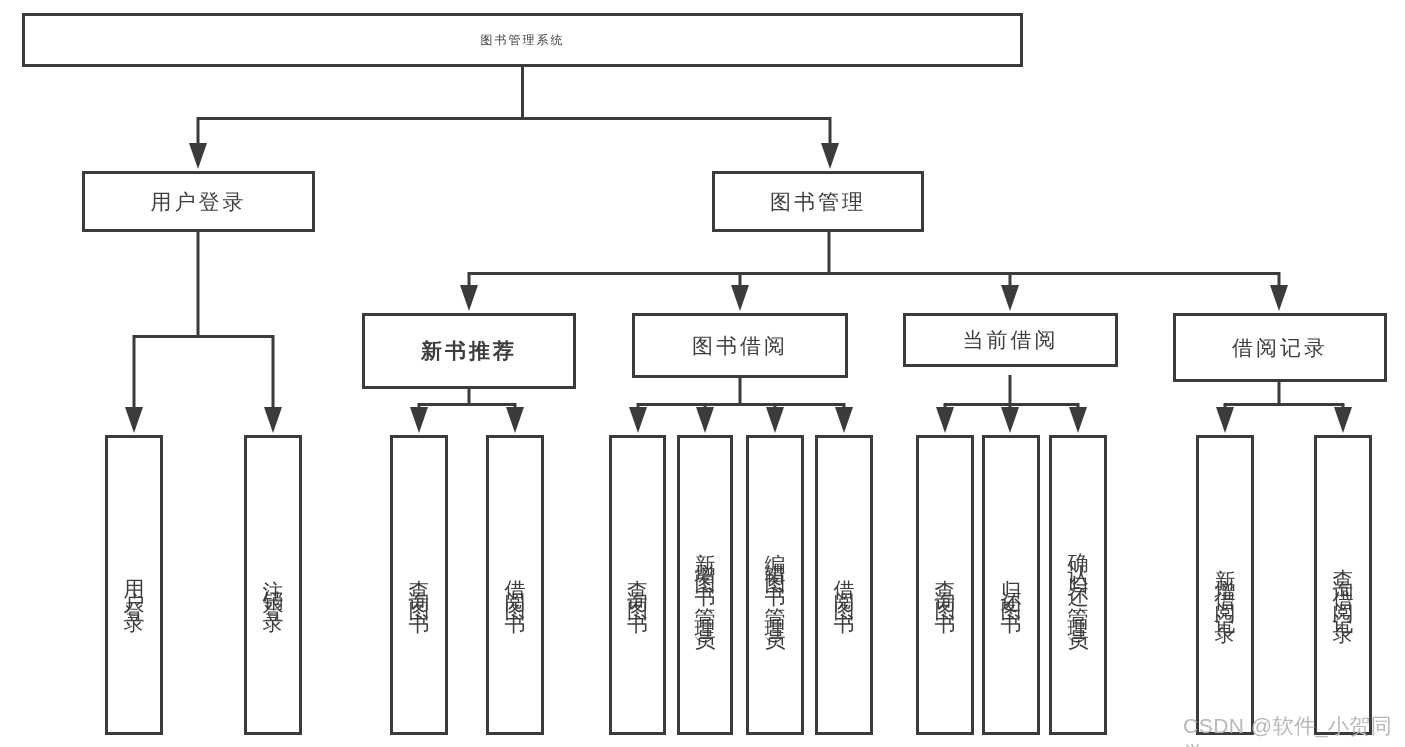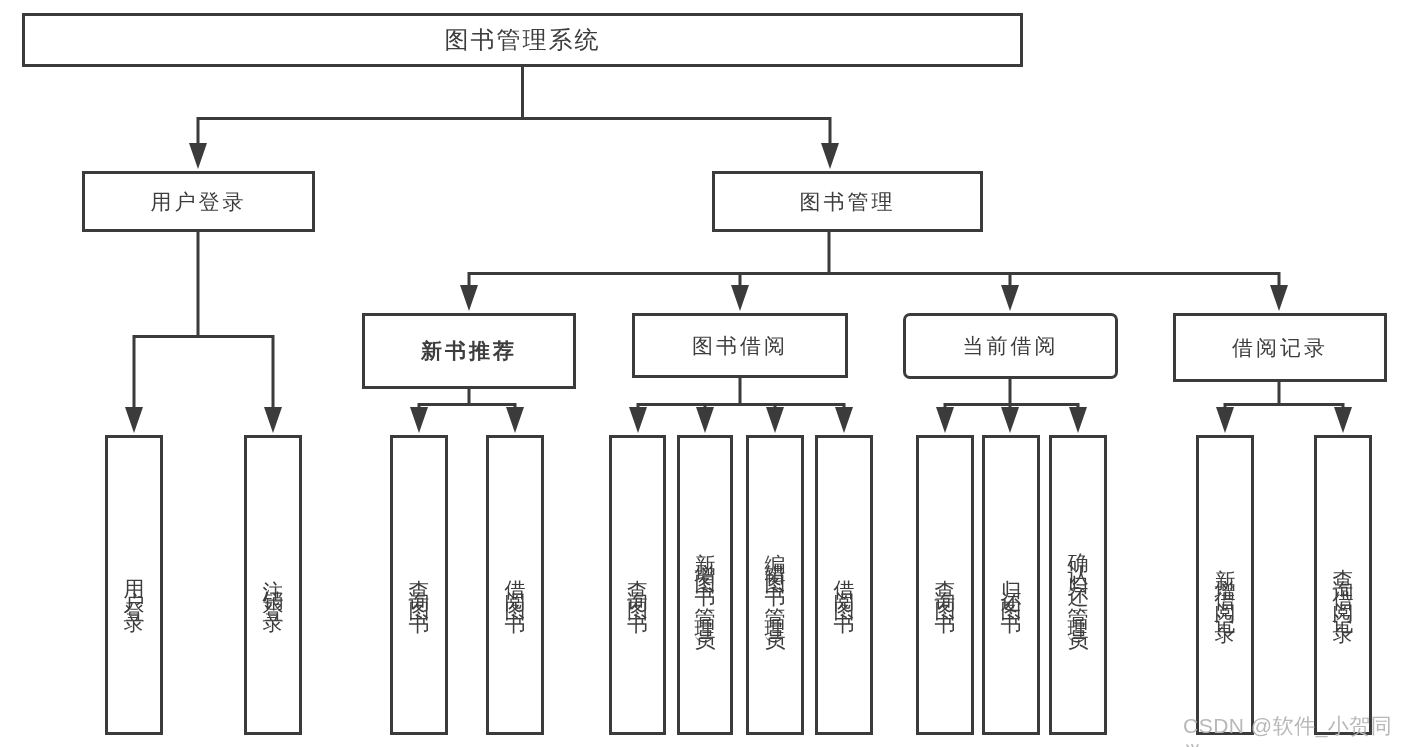--- a/index.html
+++ b/index.html
@@ -9,21 +9,21 @@
     font-family:"Liberation Sans","DejaVu Sans",sans-serif; color:var(--ink);
   }
   .stage { position:absolute; inset:0; }
   svg.connectors { position:absolute; left:0; top:0; z-index:1; }
   .node {
     position:absolute; box-sizing:border-box; z-index:2;
     border:3px solid var(--line); background:#ffffff;
     display:flex; align-items:center; justify-content:center;
     color:var(--ink); white-space:nowrap;
   }
-  .root-node  { font-size:24px; letter-spacing:2px; }
+  .root-node  { font-size:12px; letter-spacing:2px; }
   .h-node     { font-size:21px; letter-spacing:3px; }
   .leaf {
     writing-mode:vertical-rl; text-orientation:mixed;
     font-size:21px; letter-spacing:11px; white-space:normal;
   }
   .watermark {
     position:absolute; left:1183px; top:712px; z-index:5;
     font-size:21px; color:var(--wm); letter-spacing:0.5px;
   }
 </style>
@@ -59,25 +59,25 @@
       <polygon points="1010,433 1001,407 1019,407"></polygon>
       <polygon points="1078,433 1069,407 1087,407"></polygon>
       <polygon points="1225,433 1216,407 1234,407"></polygon>
       <polygon points="1343,433 1334,407 1352,407"></polygon>
     </g>
   </svg>
 
   <div class="node root-node" style="left:22px; top:13px; width:1001px; height:54px;">图书管理系统</div>
 
   <div class="node h-node" style="left:82px; top:171px; width:233px; height:61px;">用户登录</div>
-  <div class="node h-node" style="left:712px; top:171px; width:271px; height:61px;">图书管理</div>
+  <div class="node h-node" style="left:712px; top:171px; width:212px; height:61px;">图书管理</div>
 
   <div class="node h-node" style="left:362px; top:313px; width:214px; height:76px;font-weight:bold;">新书推荐</div>
   <div class="node h-node" style="left:632px; top:313px; width:216px; height:65px;">图书借阅</div>
-  <div class="node h-node" style="left:903px; top:313px; width:215px; height:66px;border-radius:7px;">当前借阅</div>
+  <div class="node h-node" style="left:903px; top:313px; width:215px; height:54px;">当前借阅</div>
   <div class="node h-node" style="left:1173px; top:313px; width:214px; height:69px;">借阅记录</div>
 
   <div class="node leaf" style="left:105px; top:435px; width:58px; height:300px;">用户登录</div>
   <div class="node leaf" style="left:244px; top:435px; width:58px; height:300px;">注销登录</div>
 
   <div class="node leaf" style="left:390px; top:435px; width:58px; height:300px;">查询图书</div>
   <div class="node leaf" style="left:486px; top:435px; width:58px; height:300px;">借阅图书</div>
 
   <div class="node leaf" style="left:609px; top:435px; width:57px; height:300px;">查询图书</div>
   <div class="node leaf" style="left:677px; top:435px; width:56px; height:300px;">新增图书（管理员）</div>

